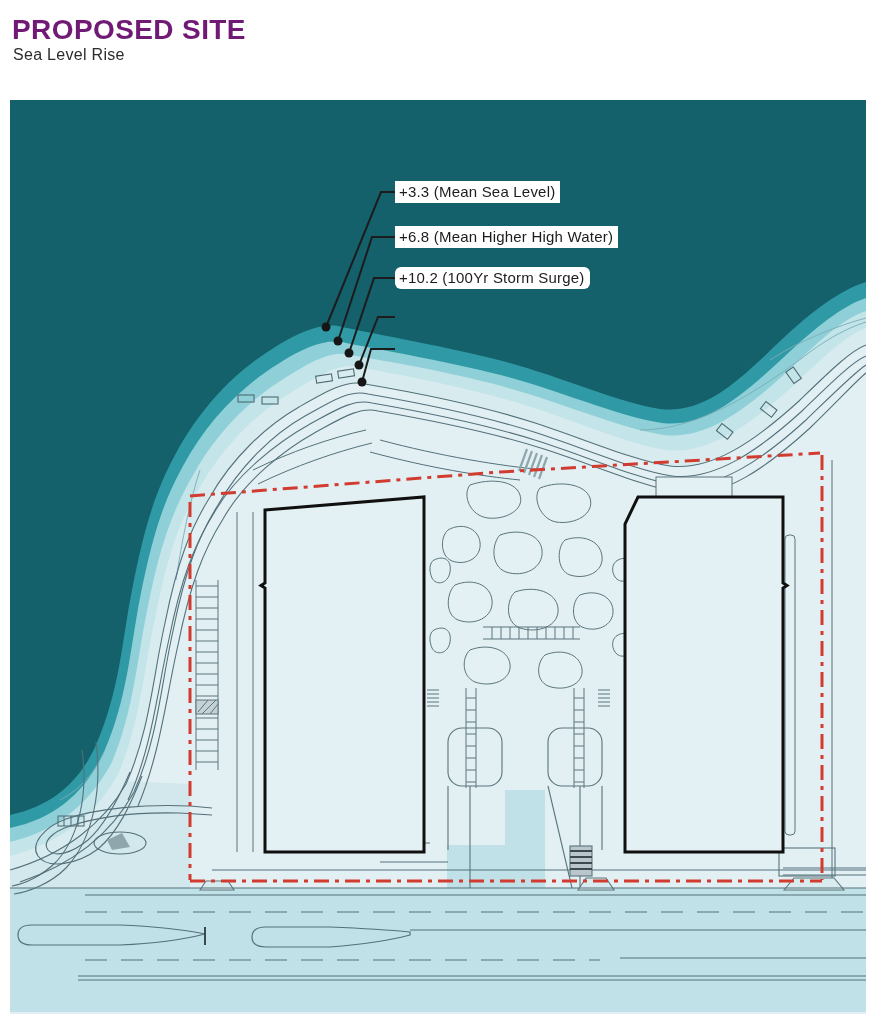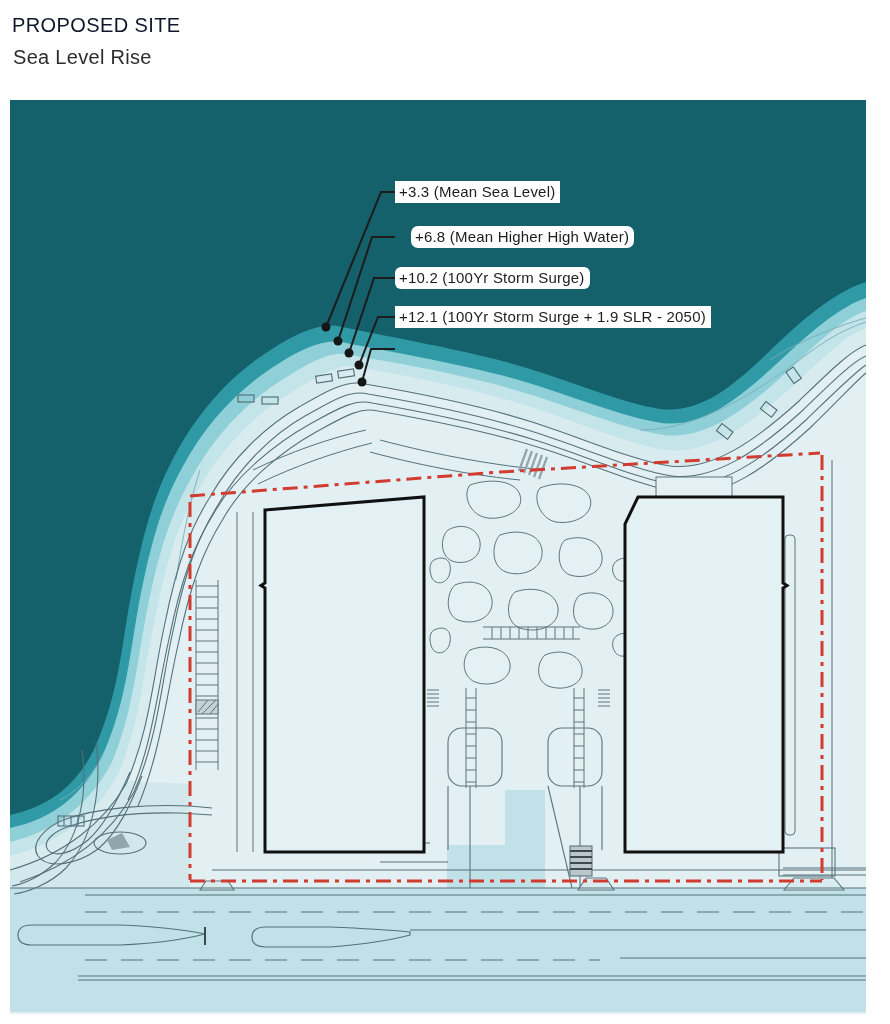--- a/index.html
+++ b/index.html
@@ -5,28 +5,28 @@
   :root{
     --c-ocean:#14606b; --c-band_mhhw:#2f9aa5; --c-band_surge:#8fd0d8;
     --c-band_2050:#c3e4e9; --c-band_2100:#d8ecef; --c-land:#e2f0f3;
     --c-flood_low:#d3e8ec; --c-road_zone:#c0e1e7; --c-building_fill:#e4f1f4;
     --c-building_outline:#101010; --c-boundary_red:#d23b2f; --c-line_gray:#54707a;
     --c-label_bg:#ffffff; --c-label_text:#1d1d1d; --c-leader_black:#1c1c1c;
   }
   *{margin:0;padding:0;box-sizing:border-box;}
   body{background:#ffffff;font-family:"Liberation Sans",sans-serif;}
   .page{position:relative;width:890px;height:1024px;background:#fff;overflow:hidden;}
-  .title{position:absolute;left:12px;top:14px;font-size:20px;font-weight:normal;
-         letter-spacing:.4px;color:#0f172a;}
-  .subtitle{position:absolute;left:13px;top:46px;font-size:20px;color:#2c2c2c;letter-spacing:.3px;}
+  .title{position:absolute;left:12px;top:14px;font-size:28px;font-weight:bold;
+         letter-spacing:.4px;color:#701a75;}
+  .subtitle{position:absolute;left:13px;top:46px;font-size:16px;color:#2c2c2c;letter-spacing:.3px;}
   .map{position:absolute;left:10px;top:100px;width:856px;height:914px;}
   .callout{position:absolute;background:var(--c-label_bg);color:var(--c-label_text);
            font-size:15px;line-height:19px;padding:1px 5px 2px 4px;white-space:nowrap;
            letter-spacing:.2px;}
-  .cl-1{left:395px;top:181px;} .cl-2{left:411px;top:226px;border-radius:7px;} .cl-3{left:395px;top:267px;border-radius:6px;}
+  .cl-1{left:395px;top:181px;} .cl-2{left:395px;top:226px;} .cl-3{left:395px;top:267px;border-radius:6px;}
   .cl-4{left:395px;top:306px;} .cl-5{left:395px;top:338px;}
 </style>
 </head>
 <body>
 
 <div class="page">
 
   <div class="title">PROPOSED SITE</div>
   <div class="subtitle">Sea Level Rise</div>
 
@@ -184,15 +184,14 @@
       <circle cx="338" cy="341" r="4.5"></circle>
       <circle cx="349" cy="353" r="4.5"></circle>
       <circle cx="359" cy="365" r="4.5"></circle>
       <circle cx="362" cy="382" r="4.5"></circle>
     </g>
   </svg>
 
   <div class="callout cl-1">+3.3 (Mean Sea Level)</div>
   <div class="callout cl-2">+6.8 (Mean Higher High Water)</div>
   <div class="callout cl-3">+10.2 (100Yr Storm Surge)</div>
-  <div class="callout cl-4">+12.1 (100Yr Storm Surge + 1.9 SLR - 2050)</div>
 
 </div>
 
 </body></html>

